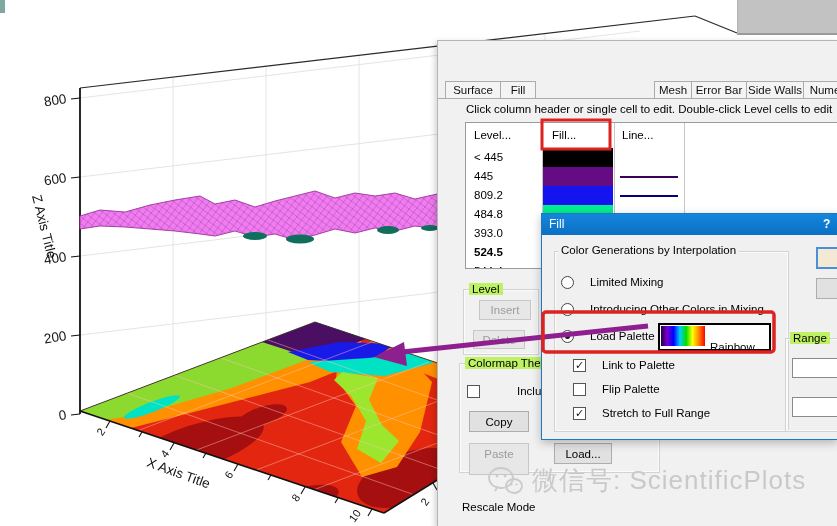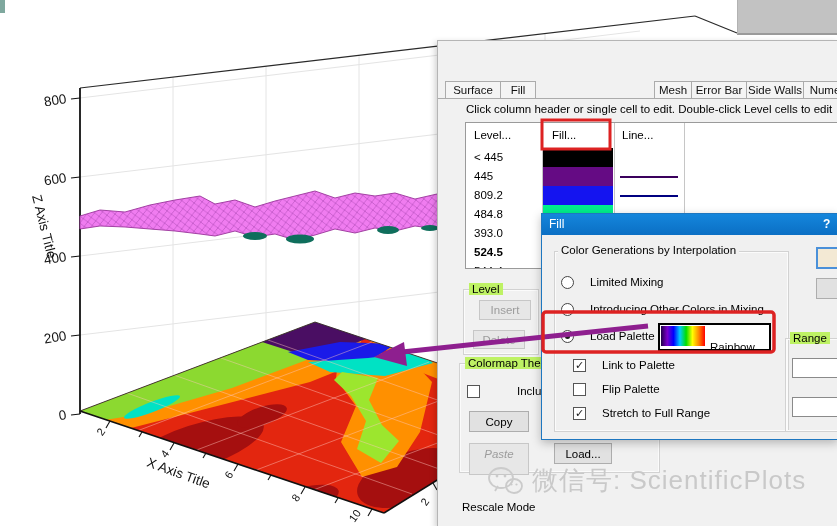--- a/index.html
+++ b/index.html
@@ -233,21 +233,21 @@
     <div class="abs gbox" style="left:25px;top:248px;width:74px;height:64px;"></div>
     <div class="abs glabel" style="left:31px;top:242px;">Level</div>
     <div class="abs btn disabled" style="left:41px;top:259px;width:52px;height:20px;line-height:18px;">Insert</div>
     <div class="abs btn disabled" style="left:35px;top:289px;width:52px;height:19px;line-height:18px;">Delete</div>
 
     <div class="abs gbox" style="left:21px;top:322px;width:199px;height:108px;"></div>
     <div class="abs glabel" style="left:27px;top:316px;">Colormap Them</div>
     <div class="abs cb" style="left:29px;top:344px;"></div>
     <div class="abs cblabel" style="left:47px;top:344px;margin-left:32px;">Include Le</div>
     <div class="abs btn" style="left:31px;top:370px;width:60px;height:21px;line-height:20px;">Copy</div>
-    <div class="abs btn disabled" style="left:31px;top:402px;width:60px;height:32px;line-height:20px;font-style:italic;">Paste</div>
+    <div class="abs btn disabled" style="left:31px;top:402px;width:60px;height:32px;line-height:20px;">Paste</div>
     <div class="abs btn" style="left:116px;top:402px;width:58px;height:21px;line-height:20px;">Load...</div>
 
     <div class="abs" style="left:24px;top:460px;font-size:11.5px;color:#000;">Rescale Mode</div>
   </div>
 
   <div id="filldlg" class="abs">
     <div class="abs tbar">
       <span class="abs t">Fill</span>
       <span class="abs help">?</span>
     </div>

